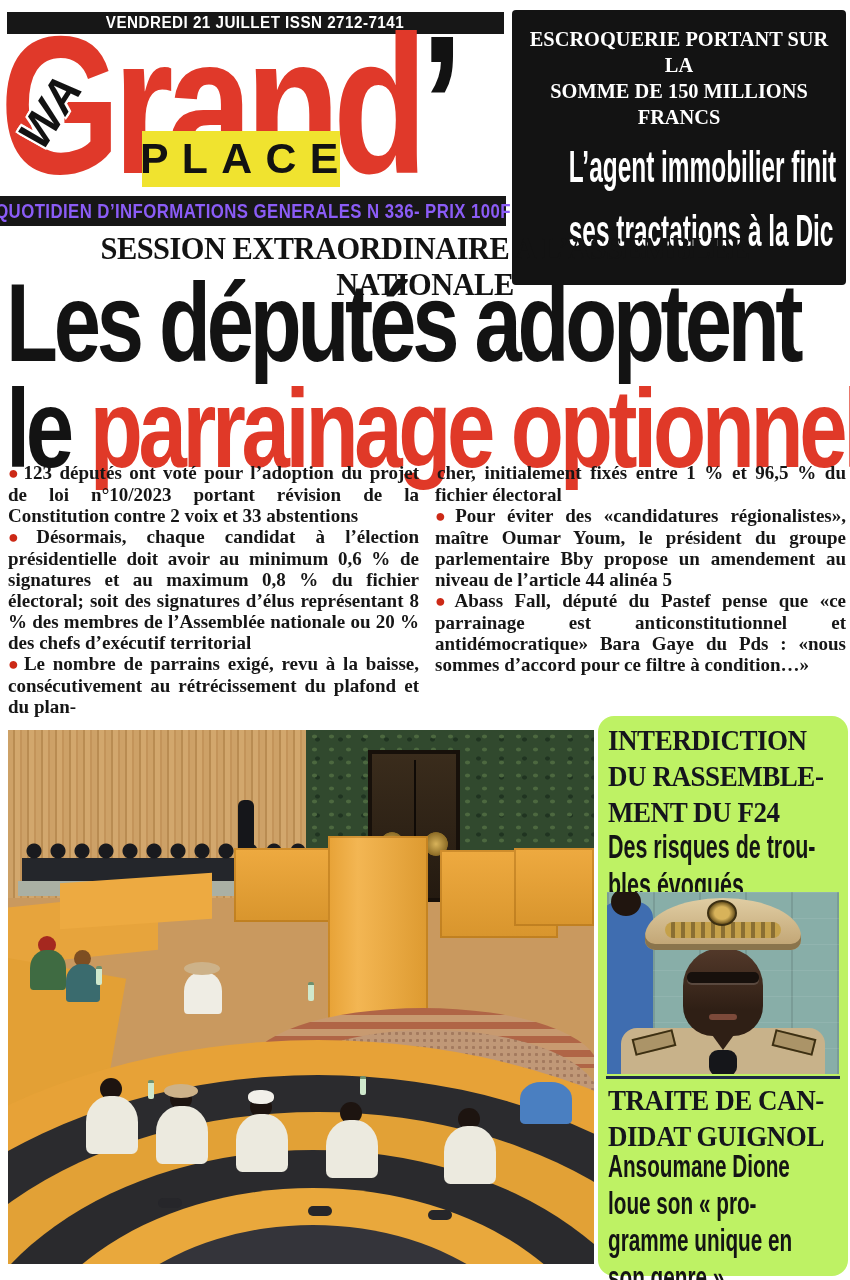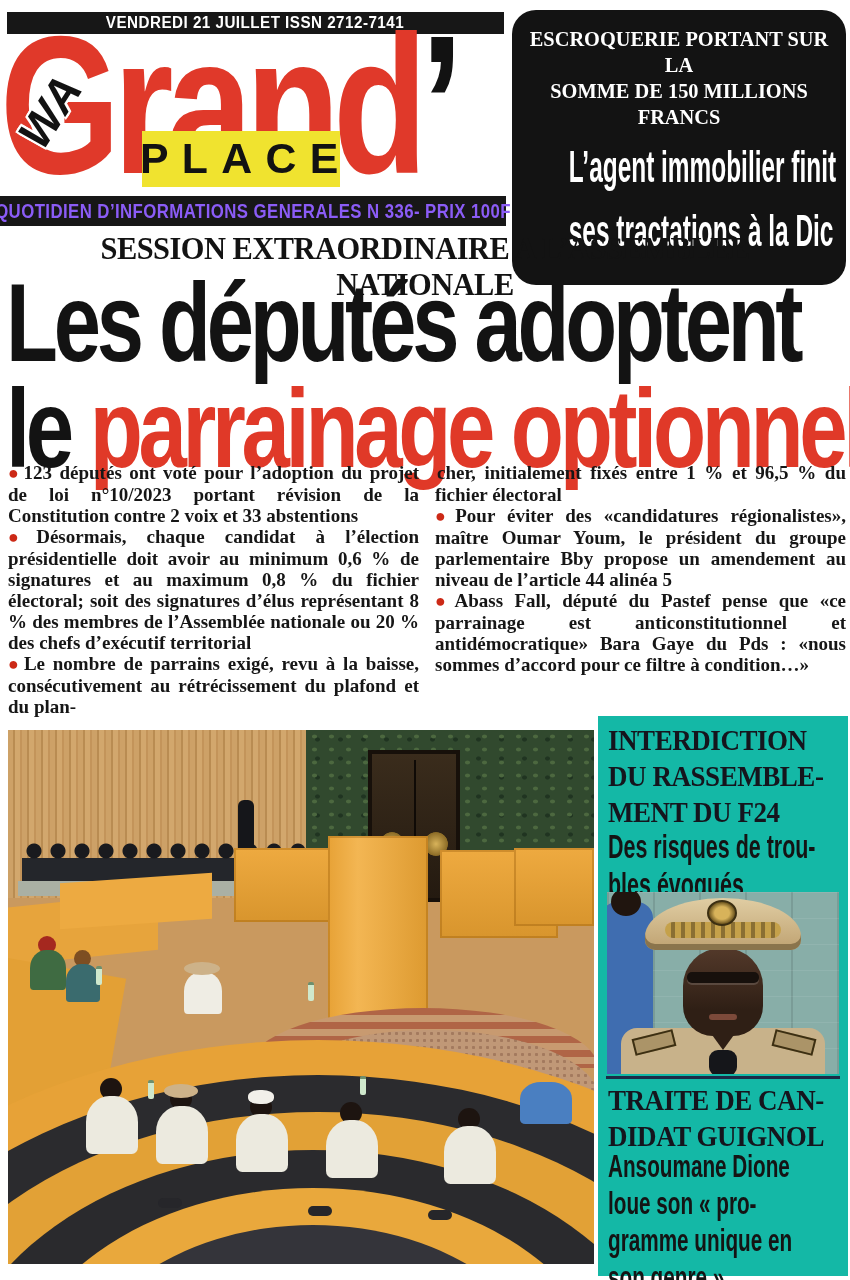--- a/index.html
+++ b/index.html
@@ -20,21 +20,21 @@
     text-shadow:-2px 0 #fff,2px 0 #fff,0 -2px #fff,0 2px #fff,-2px -2px #fff,2px 2px #fff,-2px 2px #fff,2px -2px #fff;}
   .logo-place{left:142px;top:131px;width:198px;height:56px;background:#f0e32f;
     display:flex;align-items:center;justify-content:center;}
   .logo-place span{font-weight:bold;font-size:42px;color:#121212;letter-spacing:13px;
     transform:scale(1.02,1);padding-left:10px;}
   .bar-tagline{left:0;top:196px;width:506px;height:30px;background:#171717;color:#8b5cf6;
     display:flex;align-items:center;justify-content:center;}
   .bar-tagline span{font-weight:bold;font-size:20px;letter-spacing:.5px;display:inline-block;transform:scale(.84,1);white-space:nowrap;}
 
   
-  .teaser{left:512px;top:10px;width:334px;height:275px;background:#131313;border-radius:24px;text-align:center;}
+  .teaser{left:512px;top:10px;width:334px;height:275px;background:#131313;border-radius:4px;text-align:center;}
   .teaser-kicker{margin-top:16px;font-family:"Liberation Serif",serif;font-weight:bold;font-size:21px;
     line-height:26px;color:#fff;transform:scale(.97,1);transform-origin:50% 0;}
   .teaser-headline{margin-top:6px;font-weight:bold;font-size:37px;line-height:52px;color:#fff;
     transform:scale(.66,1.22);transform-origin:50% 0;white-space:pre;}
 
   
   .kicker{left:0;top:231px;width:850px;text-align:center;font-family:"Liberation Serif",serif;
     font-weight:bold;font-size:31px;color:#131313;transform:scale(.98,1);transform-origin:50% 0;letter-spacing:-.5px;}
   .hline{font-weight:bold;white-space:nowrap;color:#131313;font-size:100px;line-height:1;letter-spacing:-5px;}
   .hline1{left:6px;top:266px;transform:scale(.85,1.12);transform-origin:0 0;}
@@ -95,21 +95,21 @@
   .w2h{left:66px;top:220px;width:17px;height:17px;border-radius:50%;background:#7d4e22;}
   .w2b{left:58px;top:234px;width:34px;height:38px;border-radius:45% 45% 10% 10%;background:#3a6b6e;}
   .hatman-hat{left:176px;top:232px;width:36px;height:13px;border-radius:50%;background:#cdb289;}
   .hatman-b{left:176px;top:242px;width:38px;height:42px;border-radius:45% 45% 10% 10%;background:#efede4;}
   .bottle{width:6px;height:16px;border-radius:2px;background:#cfe8cc;border-top:3px solid #6d8f6d;}
   .bt1{left:140px;top:350px;} .bt2{left:352px;top:346px;} .bt3{left:300px;top:252px;} .bt4{left:88px;top:236px;}
   .phones{width:24px;height:10px;border-radius:8px;background:#26262a;}
   .hp1{left:150px;top:468px;} .hp2{left:300px;top:476px;} .hp3{left:420px;top:480px;}
 
   
-  .sidebar{left:598px;top:716px;width:250px;height:560px;background:#14b8a6;}
+  .sidebar{left:598px;top:716px;width:250px;height:560px;background:#bef264;border-radius:16px;}
   .sb-kicker{font-family:"Liberation Serif",serif;font-weight:bold;color:#15151d;
     font-size:30px;line-height:36px;transform:scale(.9,1);transform-origin:0 0;letter-spacing:-.5px;}
   .sb-k1{left:10px;top:6px;}
   .sb-head{font-weight:bold;color:#141414;font-size:29px;line-height:34px;
     transform:scale(.74,1.12);transform-origin:0 0;white-space:pre;}
   .sb-h1{left:10px;top:112px;}
   .sb-photo{left:9px;top:176px;width:232px;height:182px;overflow:hidden;background:#88aea8;
     background-image:linear-gradient(rgba(255,255,255,.08) 1px,rgba(0,0,0,0) 1px),linear-gradient(90deg,rgba(0,0,0,.10) 2px,rgba(0,0,0,0) 2px);
     background-size:34px 26px,46px 100%;}
   .blueman{left:-6px;top:10px;width:52px;height:172px;border-radius:16px 16px 0 0;background:#3f6db0;}

